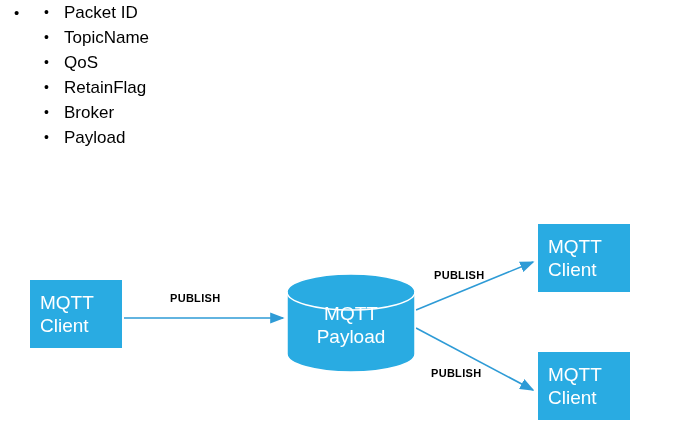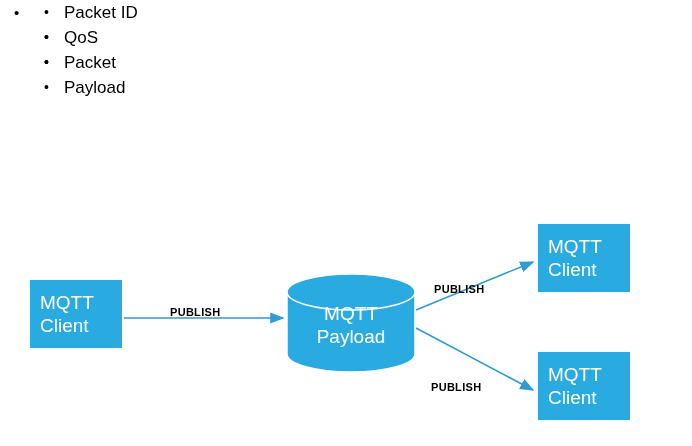--- a/index.html
+++ b/index.html
@@ -108,52 +108,53 @@
     line-height: 23px;
     pointer-events: none;
   }
   .edge-label {
     position: absolute;
     font-size: 11px;
     font-weight: bold;
     color: #000000;
     letter-spacing: 0.3px;
     white-space: nowrap;
-    margin-top: 14px;
   }
   .lbl-1 { left: 170px; top: 92px; }
   .lbl-2 { left: 434px; top: 69px; }
   .lbl-3 { left: 431px; top: 167px; }
 </style>
 </head>
 <body>
 
 <div class="bullets">
 
   <div class="bullet-l1">
     <span class="dot">•</span>
   </div>
 
   <div class="bullet-l2">
     <span class="dot">•</span>
     <span>Packet ID</span>
   </div>
   <div class="bullet-l2">
     <span class="dot">•</span>
+    <span>TopicName</span>
   </div>
   <div class="bullet-l2">
     <span class="dot">•</span>
     <span>QoS</span>
   </div>
   <div class="bullet-l2">
     <span class="dot">•</span>
-  </div>
-  <div class="bullet-l2">
-    <span class="dot">•</span>
-    <span>Packet</span>
+    <span>RetainFlag</span>
+  </div>
+  <div class="bullet-l2">
+    <span class="dot">•</span>
+    <span>Broker</span>
   </div>
   <div class="bullet-l2">
     <span class="dot">•</span>
     <span>Payload</span>
   </div>
 
 </div>
 
 <div class="diagram">
 

